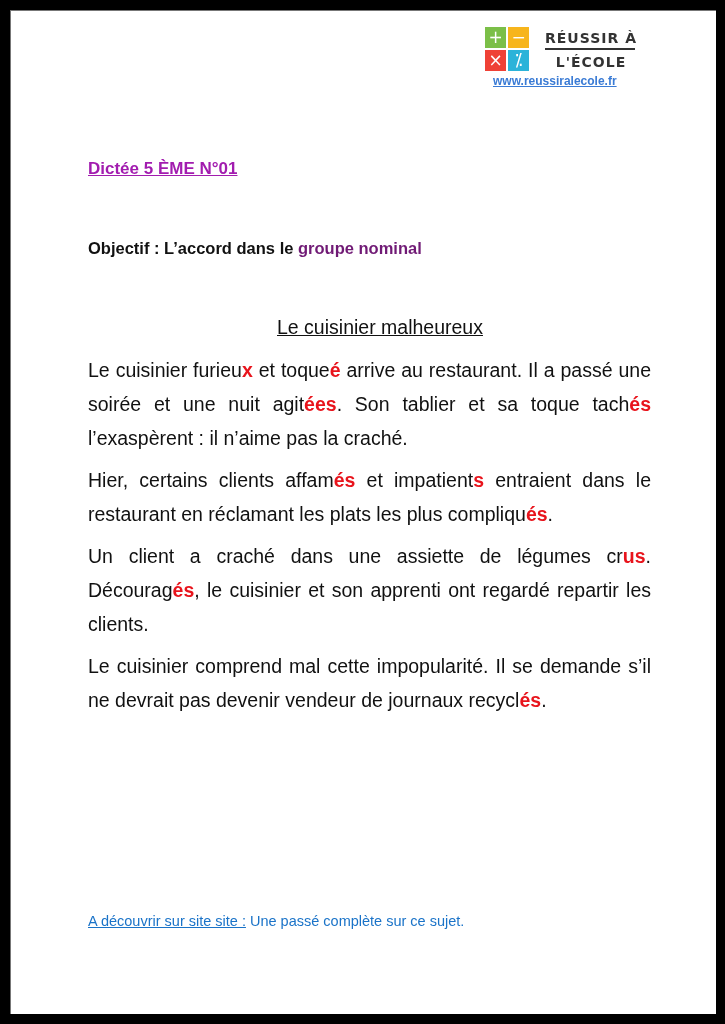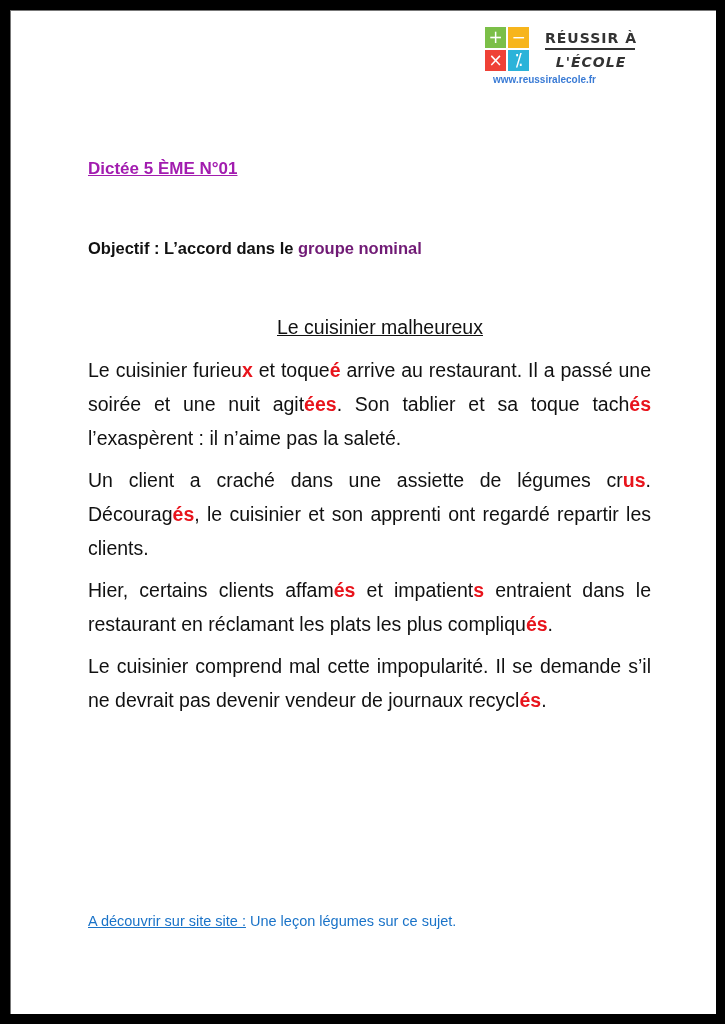--- a/index.html
+++ b/index.html
@@ -47,26 +47,27 @@
       font-size: 14px;
       letter-spacing: 1px;
       color: #333;
       font-family: "DejaVu Sans", sans-serif;
     }
     .brand-top { top: 3px; }
     .brand-rule {
       position: absolute; left: 60px; top: 21px;
       width: 90px; height: 2px; background: #333;
     }
-    .brand-bottom { top: 27px; font-style: italic; }
+    .brand-bottom { top: 27px; }
     .brand-url {
       position: absolute; left: 8px; top: 47px;
-      font-weight: bold; font-size: 10px;
+      font-weight: bold; font-size: 12px;
       color: #3a7bd5;
       white-space: nowrap;
+      text-decoration: underline;
     }
     
     .doc-title {
       position: absolute; left: 77px; top: 148px;
       font-weight: bold; font-size: 17px;
       color: #a21caf;
       text-decoration: underline;
     }
     .objective {
       position: absolute; left: 77px; top: 228px;
@@ -122,23 +123,23 @@
 
   <div class="objective">
     <span>Objectif : L’accord dans le </span><span class="hl">groupe nominal</span>
   </div>
 
   <div class="dictee-title">
     <span>Le cuisinier malheureux</span>
   </div>
 
   <div class="body-text" id="dictee-body">
-      <p><span>Le cuisinier furieu</span><span class="r">x</span><span> et toque</span><span class="r">é</span><span> arrive au restaurant. Il a passé une soirée et une nuit agit</span><span class="r">ées</span><span>. Son tablier et sa toque tach</span><span class="r">és</span><span> l’exaspèrent : il n’aime pas la saleté.</span></p>
+      <p><span>Le cuisinier furieu</span><span class="r">x</span><span> et toque</span><span class="r">é</span><span> arrive au restaurant. Il a passé une soirée et une nuit agit</span><span class="r">ées</span><span>. Son tablier et sa toque tach</span><span class="r">és</span><span> l’exaspèrent : il n’aime pas la craché.</span></p>
+      <p><span>Hier, certains clients affam</span><span class="r">és</span><span> et impatient</span><span class="r">s</span><span> entraient dans le restaurant en réclamant les plats les plus compliqu</span><span class="r">és</span><span>.</span></p>
       <p><span>Un client a craché dans une assiette de légumes cr</span><span class="r">us</span><span>. Décourag</span><span class="r">és</span><span>, le cuisinier et son apprenti ont regardé repartir les clients.</span></p>
-      <p><span>Hier, certains clients affam</span><span class="r">és</span><span> et impatient</span><span class="r">s</span><span> entraient dans le restaurant en réclamant les plats les plus compliqu</span><span class="r">és</span><span>.</span></p>
       <p><span>Le cuisinier comprend mal cette impopularité. Il se demande s’il ne devrait pas devenir vendeur de journaux recycl</span><span class="r">és</span><span>.</span></p>
     </div>
 
   <div class="footer-link">
-    <span class="lnk">A découvrir sur site site :</span><span> Une leçon légumes sur ce sujet.</span>
+    <span class="lnk">A découvrir sur site site :</span><span> Une passé complète sur ce sujet.</span>
   </div>
 
 </div>
 
 </body></html>

